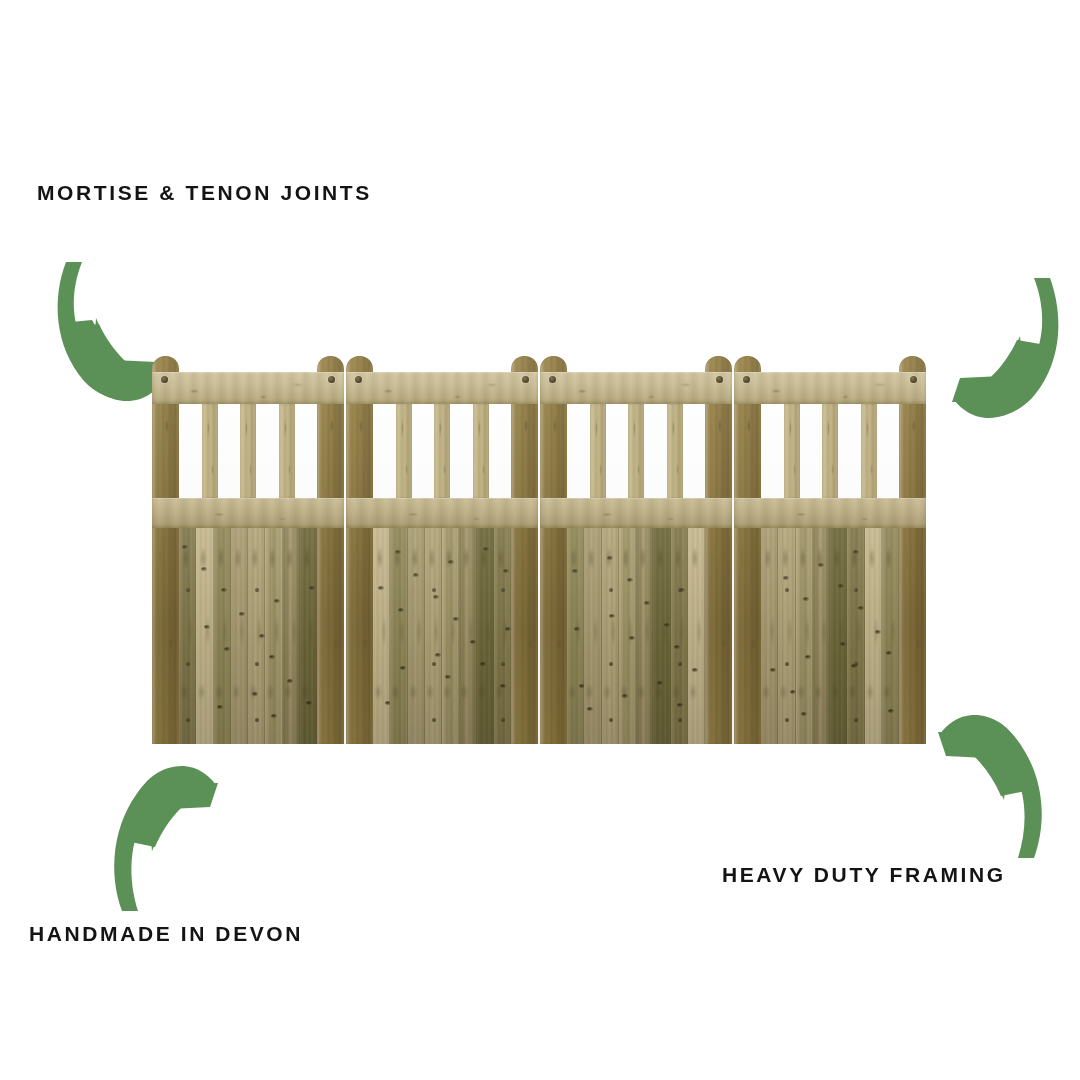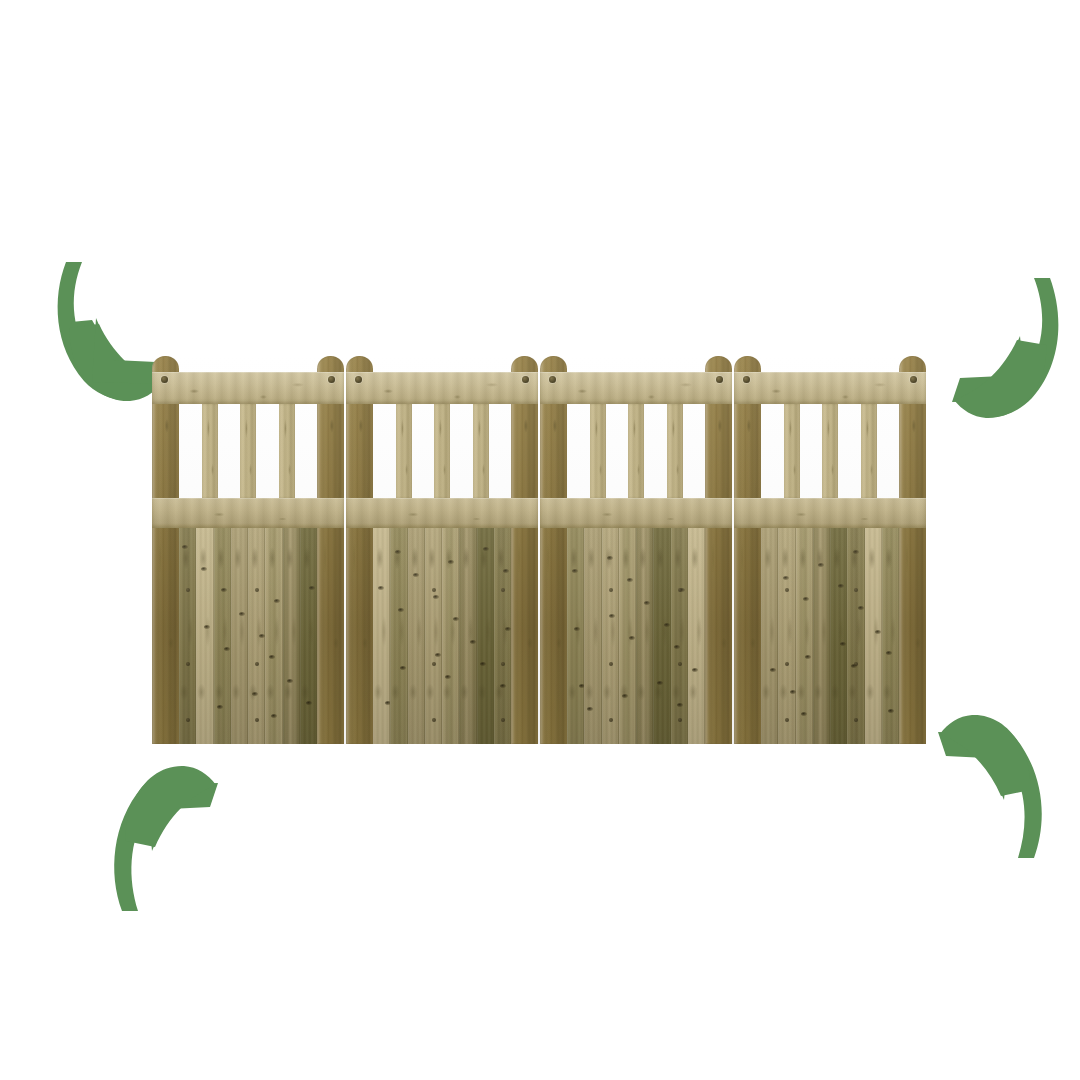--- a/index.html
+++ b/index.html
@@ -190,23 +190,26 @@
     content:"";position:absolute;inset:0;pointer-events:none;
     background:linear-gradient(180deg, rgba(255,255,255,.04) 0%, rgba(0,0,0,.02) 55%, rgba(0,0,0,.06) 100%);
     z-index:7;
   }
 </style>
 </head>
 <body>
 
 <div class="stage">
 
-
-
-
+  <div class="label" id="lbl-mortise">MORTISE &amp; TENON JOINTS</div>
+
+
+  <div class="label" id="lbl-heavy">HEAVY DUTY FRAMING</div>
+
+  <div class="label" id="lbl-handmade">HANDMADE IN DEVON</div>
 
   <div class="arrow" id="arrow-tl">
     <svg viewBox="0 0 140 160" width="140" height="160" aria-hidden="true">
       <path fill="#5b9157" d="
         M 22 20
         C 8 56, 10 104, 40 139
         C 52 152, 70 160, 88 158
         L 96 140
         C 74 142, 56 132, 46 116
         C 26 84, 26 50, 38 20

